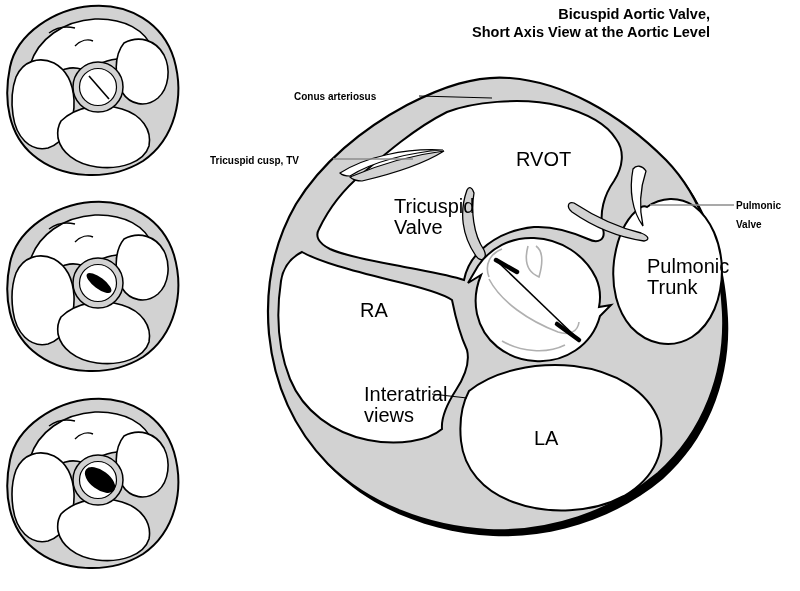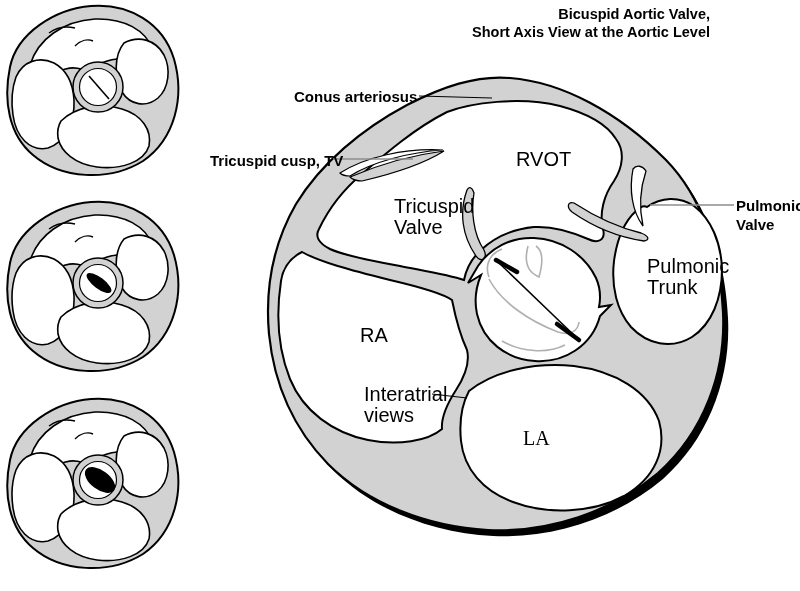--- a/index.html
+++ b/index.html
@@ -12,21 +12,21 @@
   html,body{margin:0;padding:0;background:var(--background);}
   #figure{
     position:relative;width:800px;height:591px;background:var(--background);
     font-family:"Liberation Sans","DejaVu Sans",sans-serif;color:var(--ink-black);
     overflow:hidden;
   }
   #art{position:absolute;left:0;top:0;}
   .lbl{position:absolute;white-space:pre-line;}
   .title-block{position:absolute;left:310px;top:5px;width:400px;text-align:right;
     font-weight:bold;font-size:14.5px;line-height:18px;}
-  .lbl-bold{font-weight:bold;font-size:15px;line-height:19px;}
+  .lbl-bold{font-weight:bold;font-size:10px;line-height:19px;}
   .lbl-reg{font-weight:normal;font-size:20px;line-height:21px;}
   .caption{position:absolute;left:202px;top:454px;width:230px;
     font-weight:bold;font-size:13.5px;line-height:18.6px;white-space:pre-line;}
 </style>
 </head>
 <body>
 
 <div id="figure">
 
   <svg id="art" width="800" height="591" viewBox="0 0 800 591">
@@ -100,20 +100,20 @@
   </div>
 
   <div class="lbl lbl-bold" style="left:294px;top:87px;">Conus arteriosus</div>
   <div class="lbl lbl-bold" style="left:210px;top:151px;">Tricuspid cusp, TV</div>
   <div class="lbl lbl-bold" style="left:736px;top:196px;">Pulmonic
 Valve</div>
 
   <div class="lbl lbl-reg" style="left:516px;top:149px;">RVOT</div>
   <div class="lbl lbl-reg" style="left:394px;top:196px;">Tricuspid
 Valve</div>
-  <div class="lbl lbl-reg" style="left:360px;top:300px;margin-top:25px;">RA</div>
+  <div class="lbl lbl-reg" style="left:360px;top:300px;">RA</div>
   <div class="lbl lbl-reg" style="left:647px;top:256px;">Pulmonic
 Trunk</div>
   <div class="lbl lbl-reg" style="left:364px;top:384px;">Interatrial
 views</div>
-  <div class="lbl lbl-reg" style="left:523px;top:428px;font-family:Liberation Serif, serif;">LA</div>
+  <div class="lbl lbl-reg" style="left:534px;top:428px;">LA</div>
 
 </div>
 
 </body></html>

